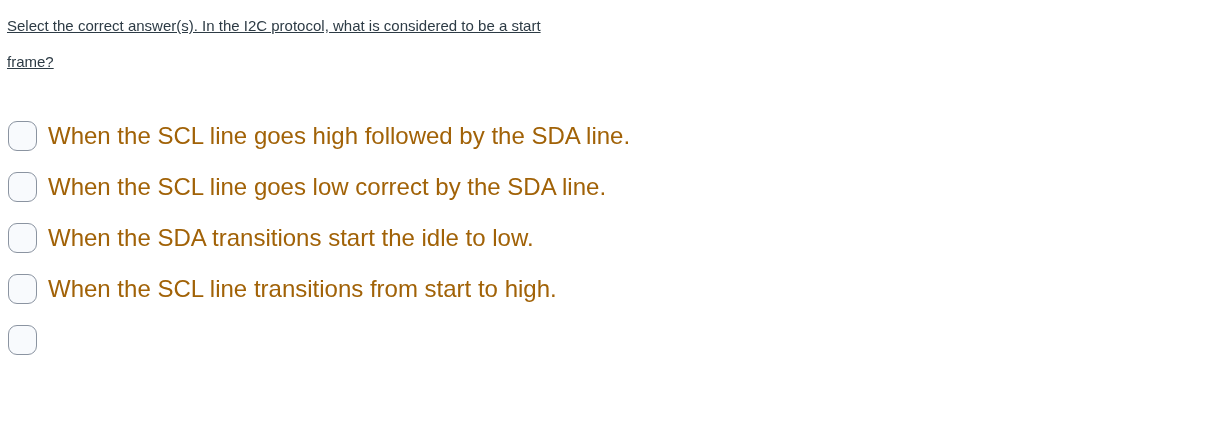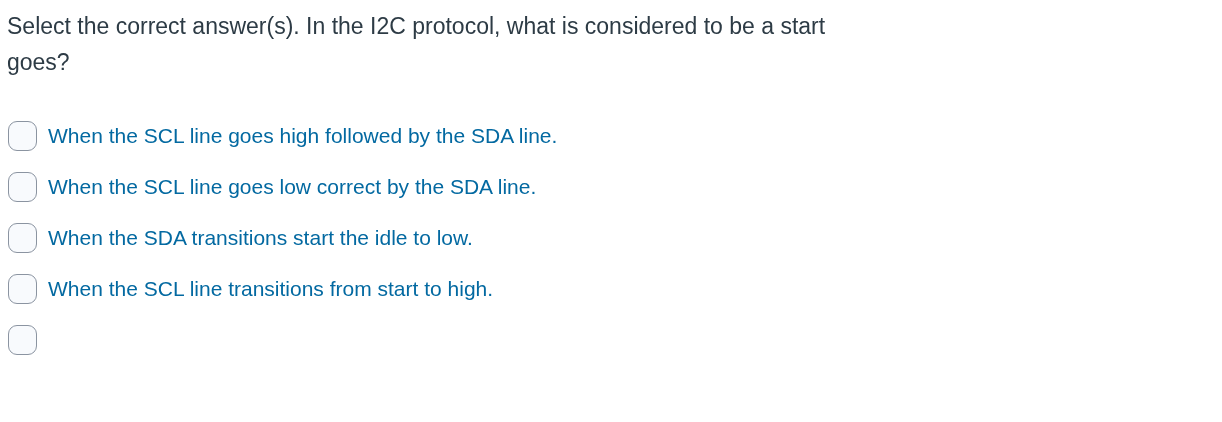--- a/index.html
+++ b/index.html
@@ -11,24 +11,25 @@
     width: 1222px;
     height: 422px;
     overflow: hidden;
     font-family: "Liberation Sans", sans-serif;
     color: #2d3b45;
   }
   .page {
     padding: 8px 0 0 7px;
   }
   .question {
-    font-size: 23px;
+    font-size: 15px;
     line-height: 36px;
     font-weight: 400;
     color: #2d3b45;
+    text-decoration: underline;
   }
   .options {
     margin-top: 41px;
   }
   .option-row {
     display: flex;
     align-items: center;
     height: 30px;
     margin-bottom: 21px;
   }
@@ -38,35 +39,35 @@
     height: 30px;
     margin-left: 1px;
     border: 1.5px solid #8b94a1;
     border-radius: 9px;
     background: #f8fafd;
     flex: 0 0 auto;
     cursor: pointer;
   }
   .option-label {
     margin-left: 11px;
-    font-size: 21px;
+    font-size: 24px;
     line-height: 30px;
-    color: #0369a1;
+    color: #a16207;
     cursor: pointer;
     white-space: nowrap;
   }
 </style>
 </head>
 <body>
 
 <div class="page">
 
   <div class="question">
     <div>Select the correct answer(s). In the I2C protocol, what is considered to be a start</div>
-    <div>goes?</div>
+    <div>frame?</div>
   </div>
 
   <div class="options">
 
     <div class="option-row">
       <div class="checkbox" role="checkbox" aria-checked="false"></div>
       <span class="option-label">When the SCL line goes high followed by the SDA line.</span>
     </div>
 
     <div class="option-row">

